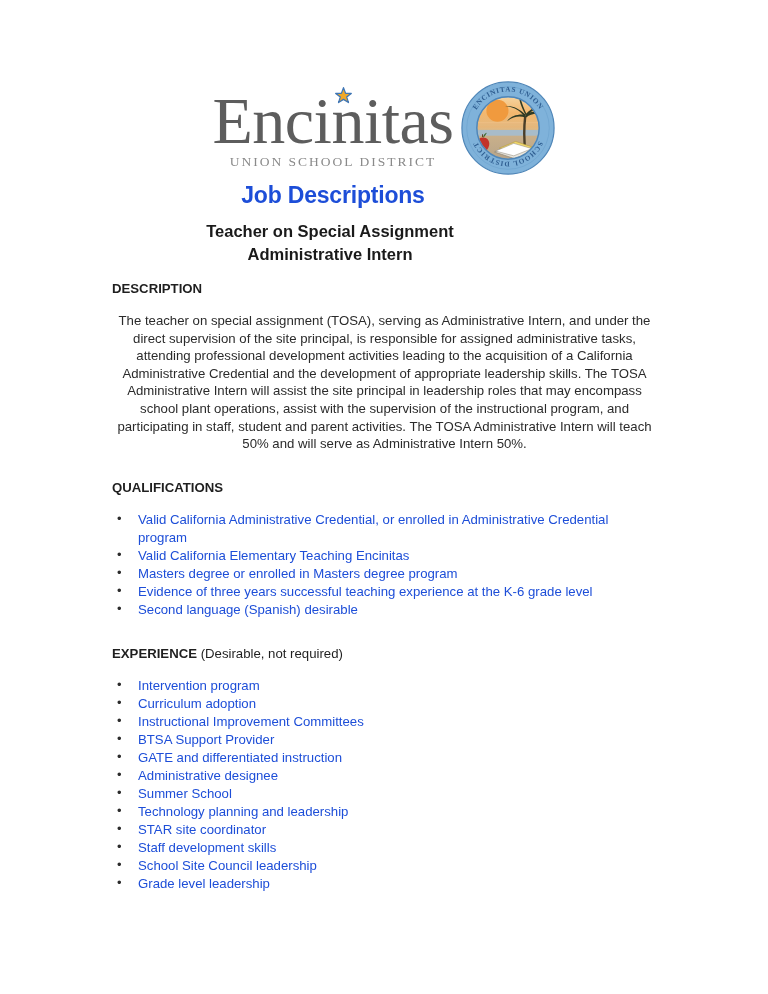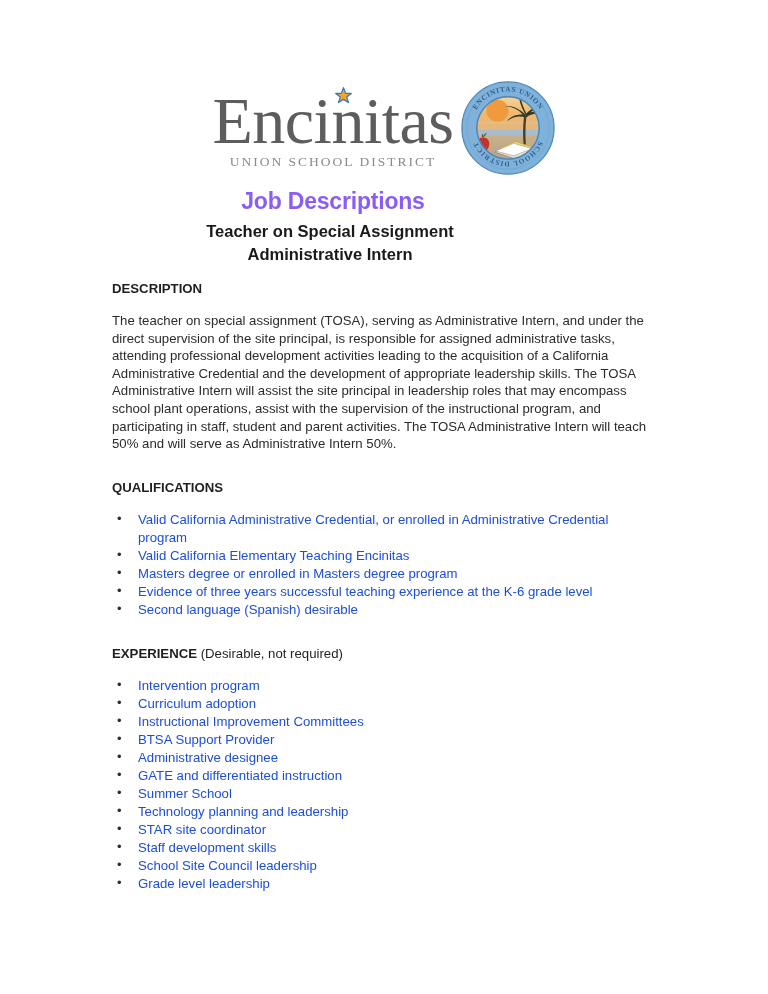--- a/index.html
+++ b/index.html
@@ -61,22 +61,22 @@
     font-size: 13.5px;
     letter-spacing: 2.0px;
     color: #8a8a8a;
     margin-top: 1px;
     white-space: nowrap;
   }
   .wordmark-jobs {
     font-family: "Liberation Sans", sans-serif;
     font-weight: bold;
     font-size: 23px;
-    color: #8b5cf6;
-    margin-top: 18px;
+    color: #1d4ed8;
+    margin-top: 12px;
     letter-spacing: -0.2px;
     white-space: nowrap;
   }
   .seal {
     width: 96px;
     height: 96px;
     margin-left: 6px;
     margin-top: -4px;
     flex: 0 0 auto;
   }
@@ -111,21 +111,21 @@
     margin: 0 0 16px 0;
   }
   .sec-head .normal {
     font-weight: normal;
   }
   .para {
     font-size: 13.2px;
     line-height: 17.6px;
     color: #2b2b2b;
     margin: 0;
-    text-align: left;
+    text-align: center;
   }
   .gap-md { height: 27px; }
 
   ul.bullets {
     list-style: none;
     margin: 0;
     padding: 0;
   }
   ul.bullets li {
     position: relative;
@@ -250,22 +250,22 @@
     </ul>
 
     <div class="gap-md"></div>
 
     <h2 class="sec-head"><span>EXPERIENCE</span><span class="normal"> (Desirable, not required)</span></h2>
     <ul class="bullets">
       <li>Intervention program</li>
       <li>Curriculum adoption</li>
       <li>Instructional Improvement Committees</li>
       <li>BTSA Support Provider</li>
+      <li>GATE and differentiated instruction</li>
       <li>Administrative designee</li>
-      <li>GATE and differentiated instruction</li>
       <li>Summer School</li>
       <li>Technology planning and leadership</li>
       <li>STAR site coordinator</li>
       <li>Staff development skills</li>
       <li>School Site Council leadership</li>
       <li>Grade level leadership</li>
     </ul>
 
   </div>
 </div>

